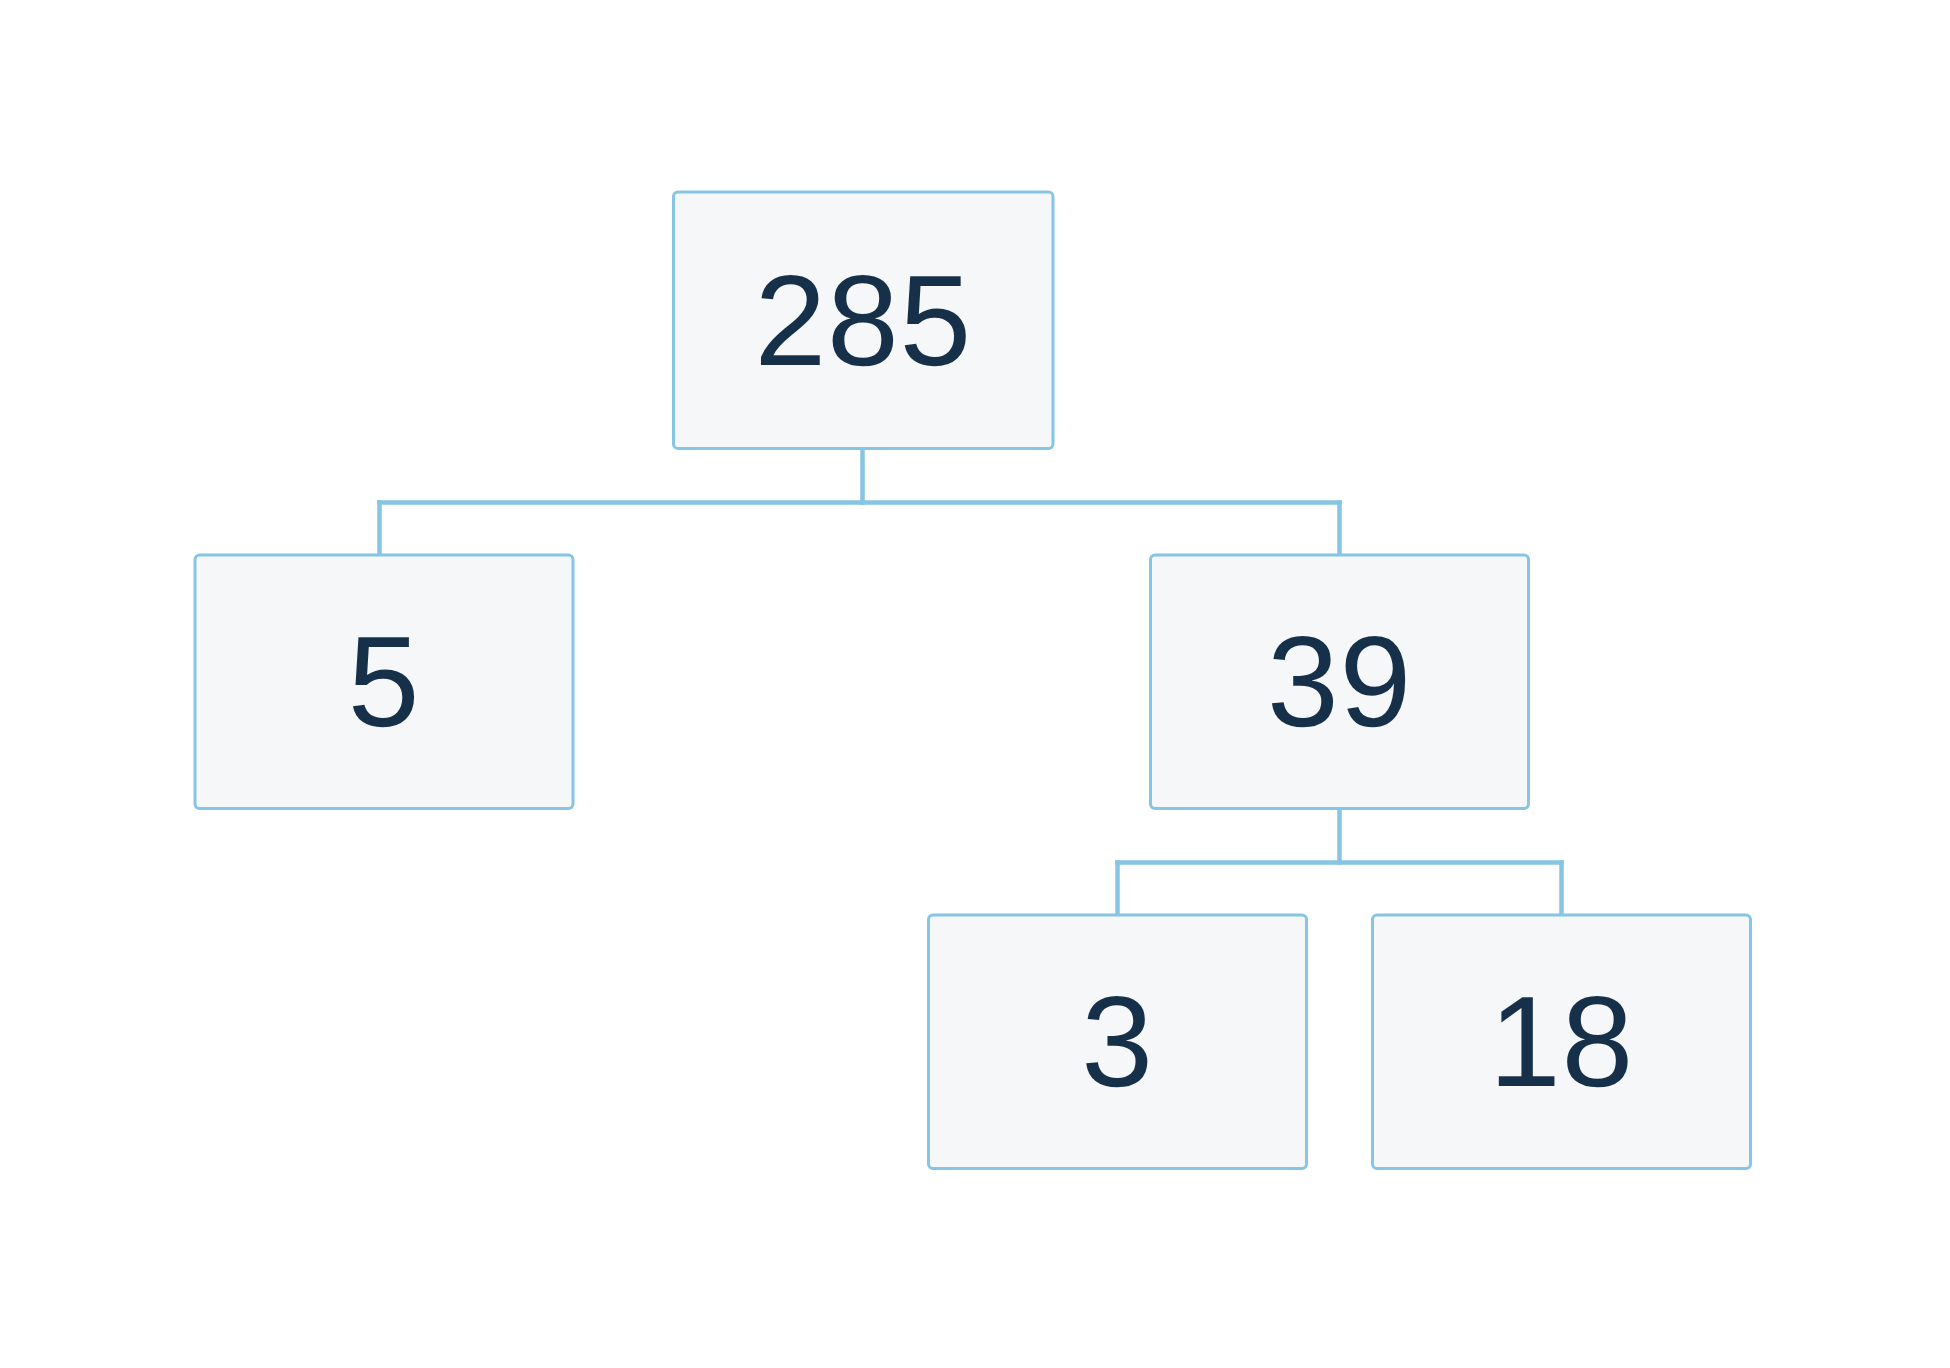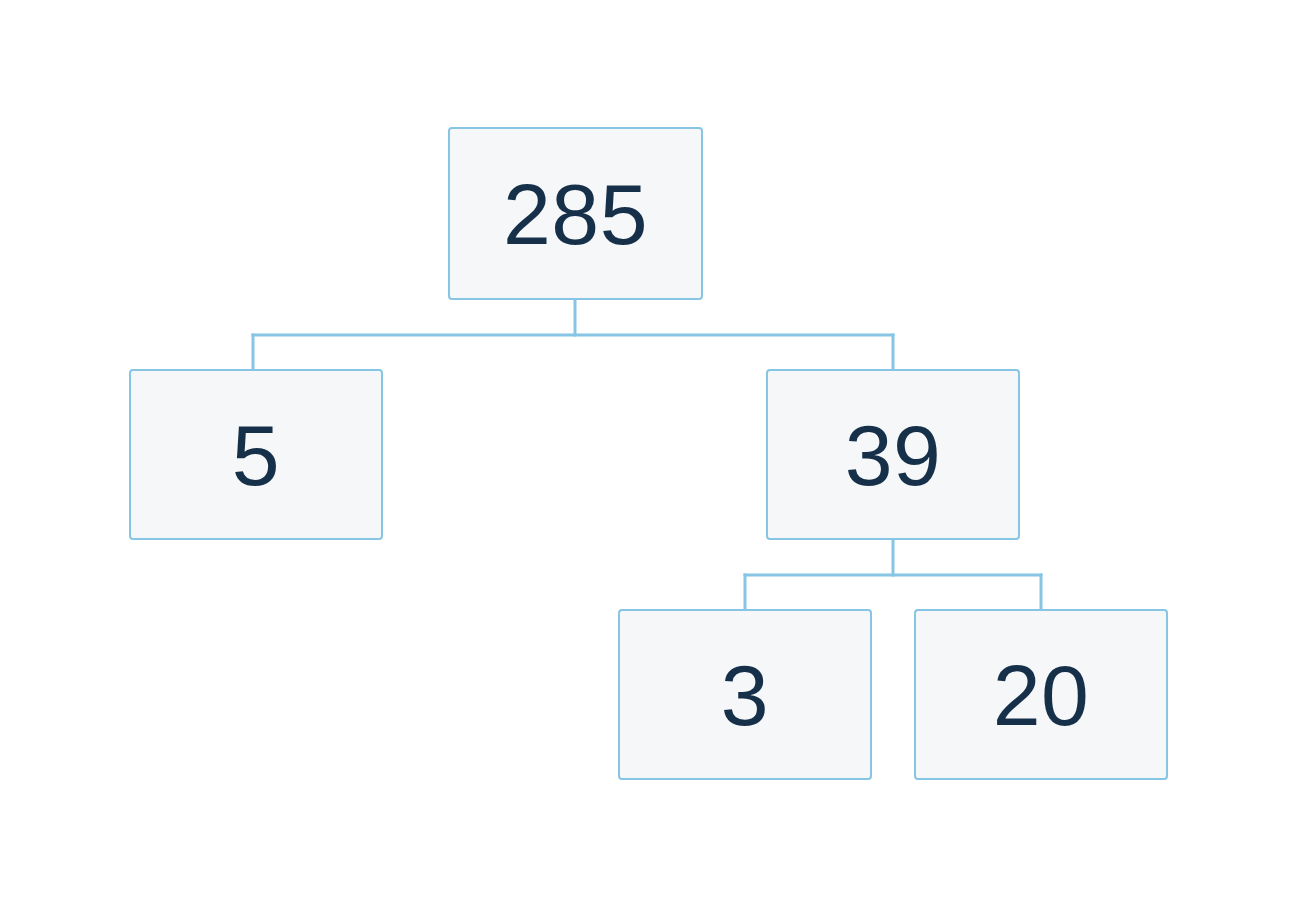--- a/index.html
+++ b/index.html
@@ -85,16 +85,16 @@
 
   <div class="node-box" style="left:766px; top:369px; width:254px; height:171px;">
     <span class="node-label">39</span>
   </div>
 
   <div class="node-box" style="left:618px; top:609px; width:254px; height:171px;">
     <span class="node-label">3</span>
   </div>
 
   <div class="node-box" style="left:914px; top:609px; width:254px; height:171px;">
-    <span class="node-label">20</span>
+    <span class="node-label">18</span>
   </div>
 
 </div>
 
 </body></html>

